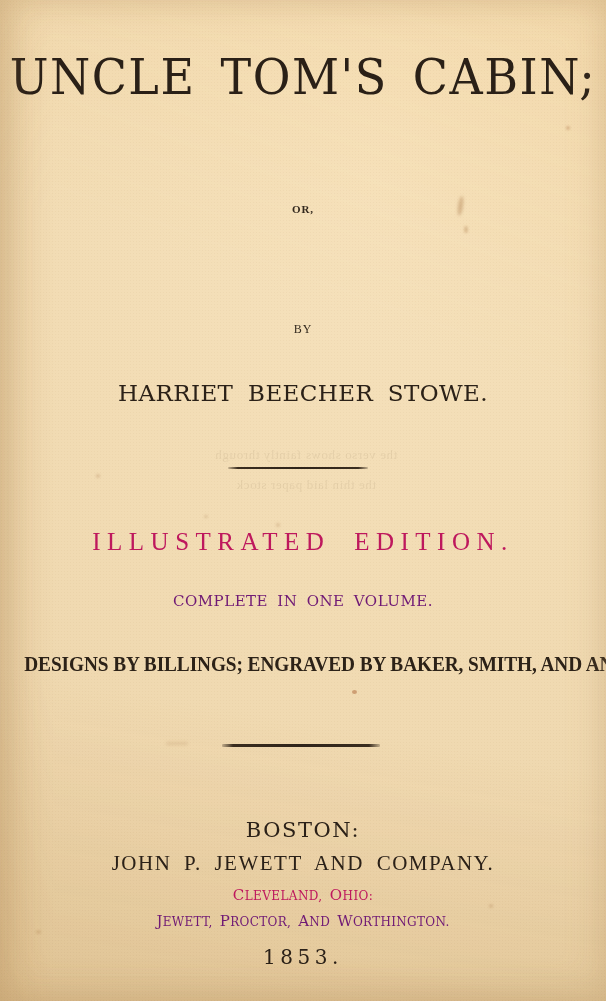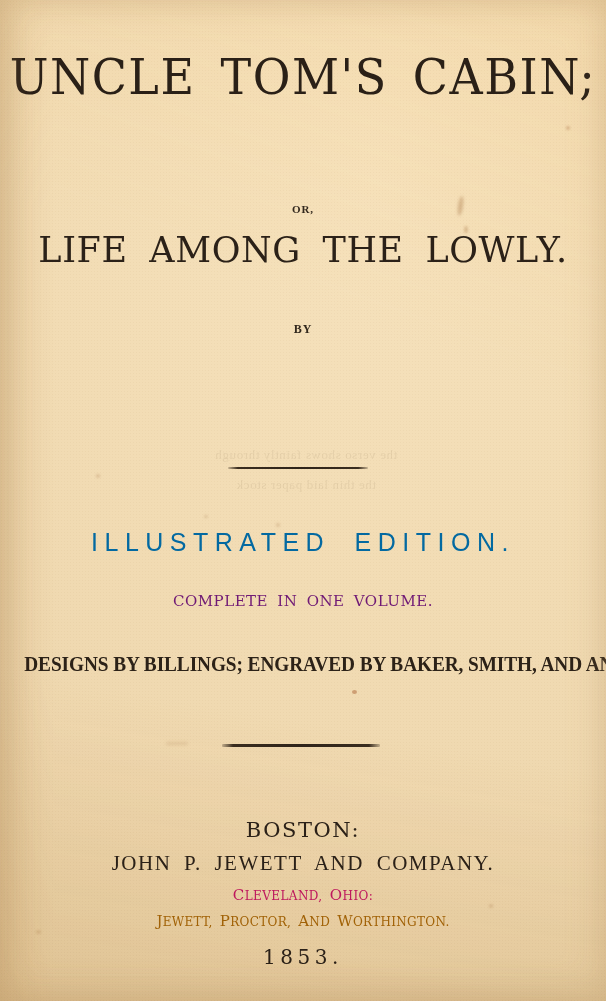--- a/index.html
+++ b/index.html
@@ -92,41 +92,41 @@
     font-size: 35px;
     letter-spacing: 0.6px;
     word-spacing: 10px;
     color: #2b2118;
     transform: scaleY(1.02);
   }
 
   .by-line {
     top: 322px;
     font-size: 12px;
-    font-weight: 700;
+    font-weight: 400;
     letter-spacing: 0.8px;
     color: #33291e;
   }
 
   .author-line {
     top: 380px;
     font-family: "DejaVu Serif", "Liberation Serif", serif;
     font-size: 23px;
     letter-spacing: 0.4px;
     word-spacing: 7px;
     color: #2b2118;
   }
 
   .edition-line {
     top: 528px;
-    font-family: Liberation Sans, sans-serif;
+    font-family: Liberation Serif, serif;
     font-size: 25px;
     letter-spacing: 6.5px;
     word-spacing: 11px;
-    color: #0369a1;
+    color: #be185d;
   }
 
   .volume-line {
     top: 592px;
     font-family: "DejaVu Serif", "Liberation Serif", serif;
     font-size: 15px;
     letter-spacing: 0.5px;
     word-spacing: 4px;
     color: #701a75;
   }
@@ -167,21 +167,21 @@
     word-spacing: 3px;
     color: #be185d;
   }
 
   .branch-line {
     top: 912px;
     font-family: "DejaVu Serif", "Liberation Serif", serif;
     font-size: 15px;
     letter-spacing: 0.3px;
     word-spacing: 3px;
-    color: #a16207;
+    color: #701a75;
   }
 
   .year-line {
     top: 945px;
     font-family: "DejaVu Serif", "Liberation Serif", serif;
     font-size: 20px;
     letter-spacing: 4.5px;
     color: #2b2118;
   }
 
@@ -269,24 +269,24 @@
 
   <div class="showthrough">the verso shows faintly through
 the thin laid paper stock</div>
 
   <div class="content">
 
     <div class="line title-main">UNCLE TOM'S CABIN;</div>
 
     <div class="line or-line">OR,</div>
 
-    <div class="line title-sub">LIFE AMONG THE LOWLY.</div>
 
     <div class="line by-line">BY</div>
 
+    <div class="line author-line">HARRIET BEECHER STOWE.</div>
 
     <div class="rule rule-upper"></div>
 
     <div class="line edition-line">ILLUSTRATED EDITION.</div>
 
     <div class="line volume-line">COMPLETE IN ONE VOLUME.</div>
 
     <div class="line credits-line">DESIGNS BY BILLINGS; ENGRAVED BY BAKER, SMITH, AND ANDREW.</div>
 
     <div class="rule rule-lower"></div>

